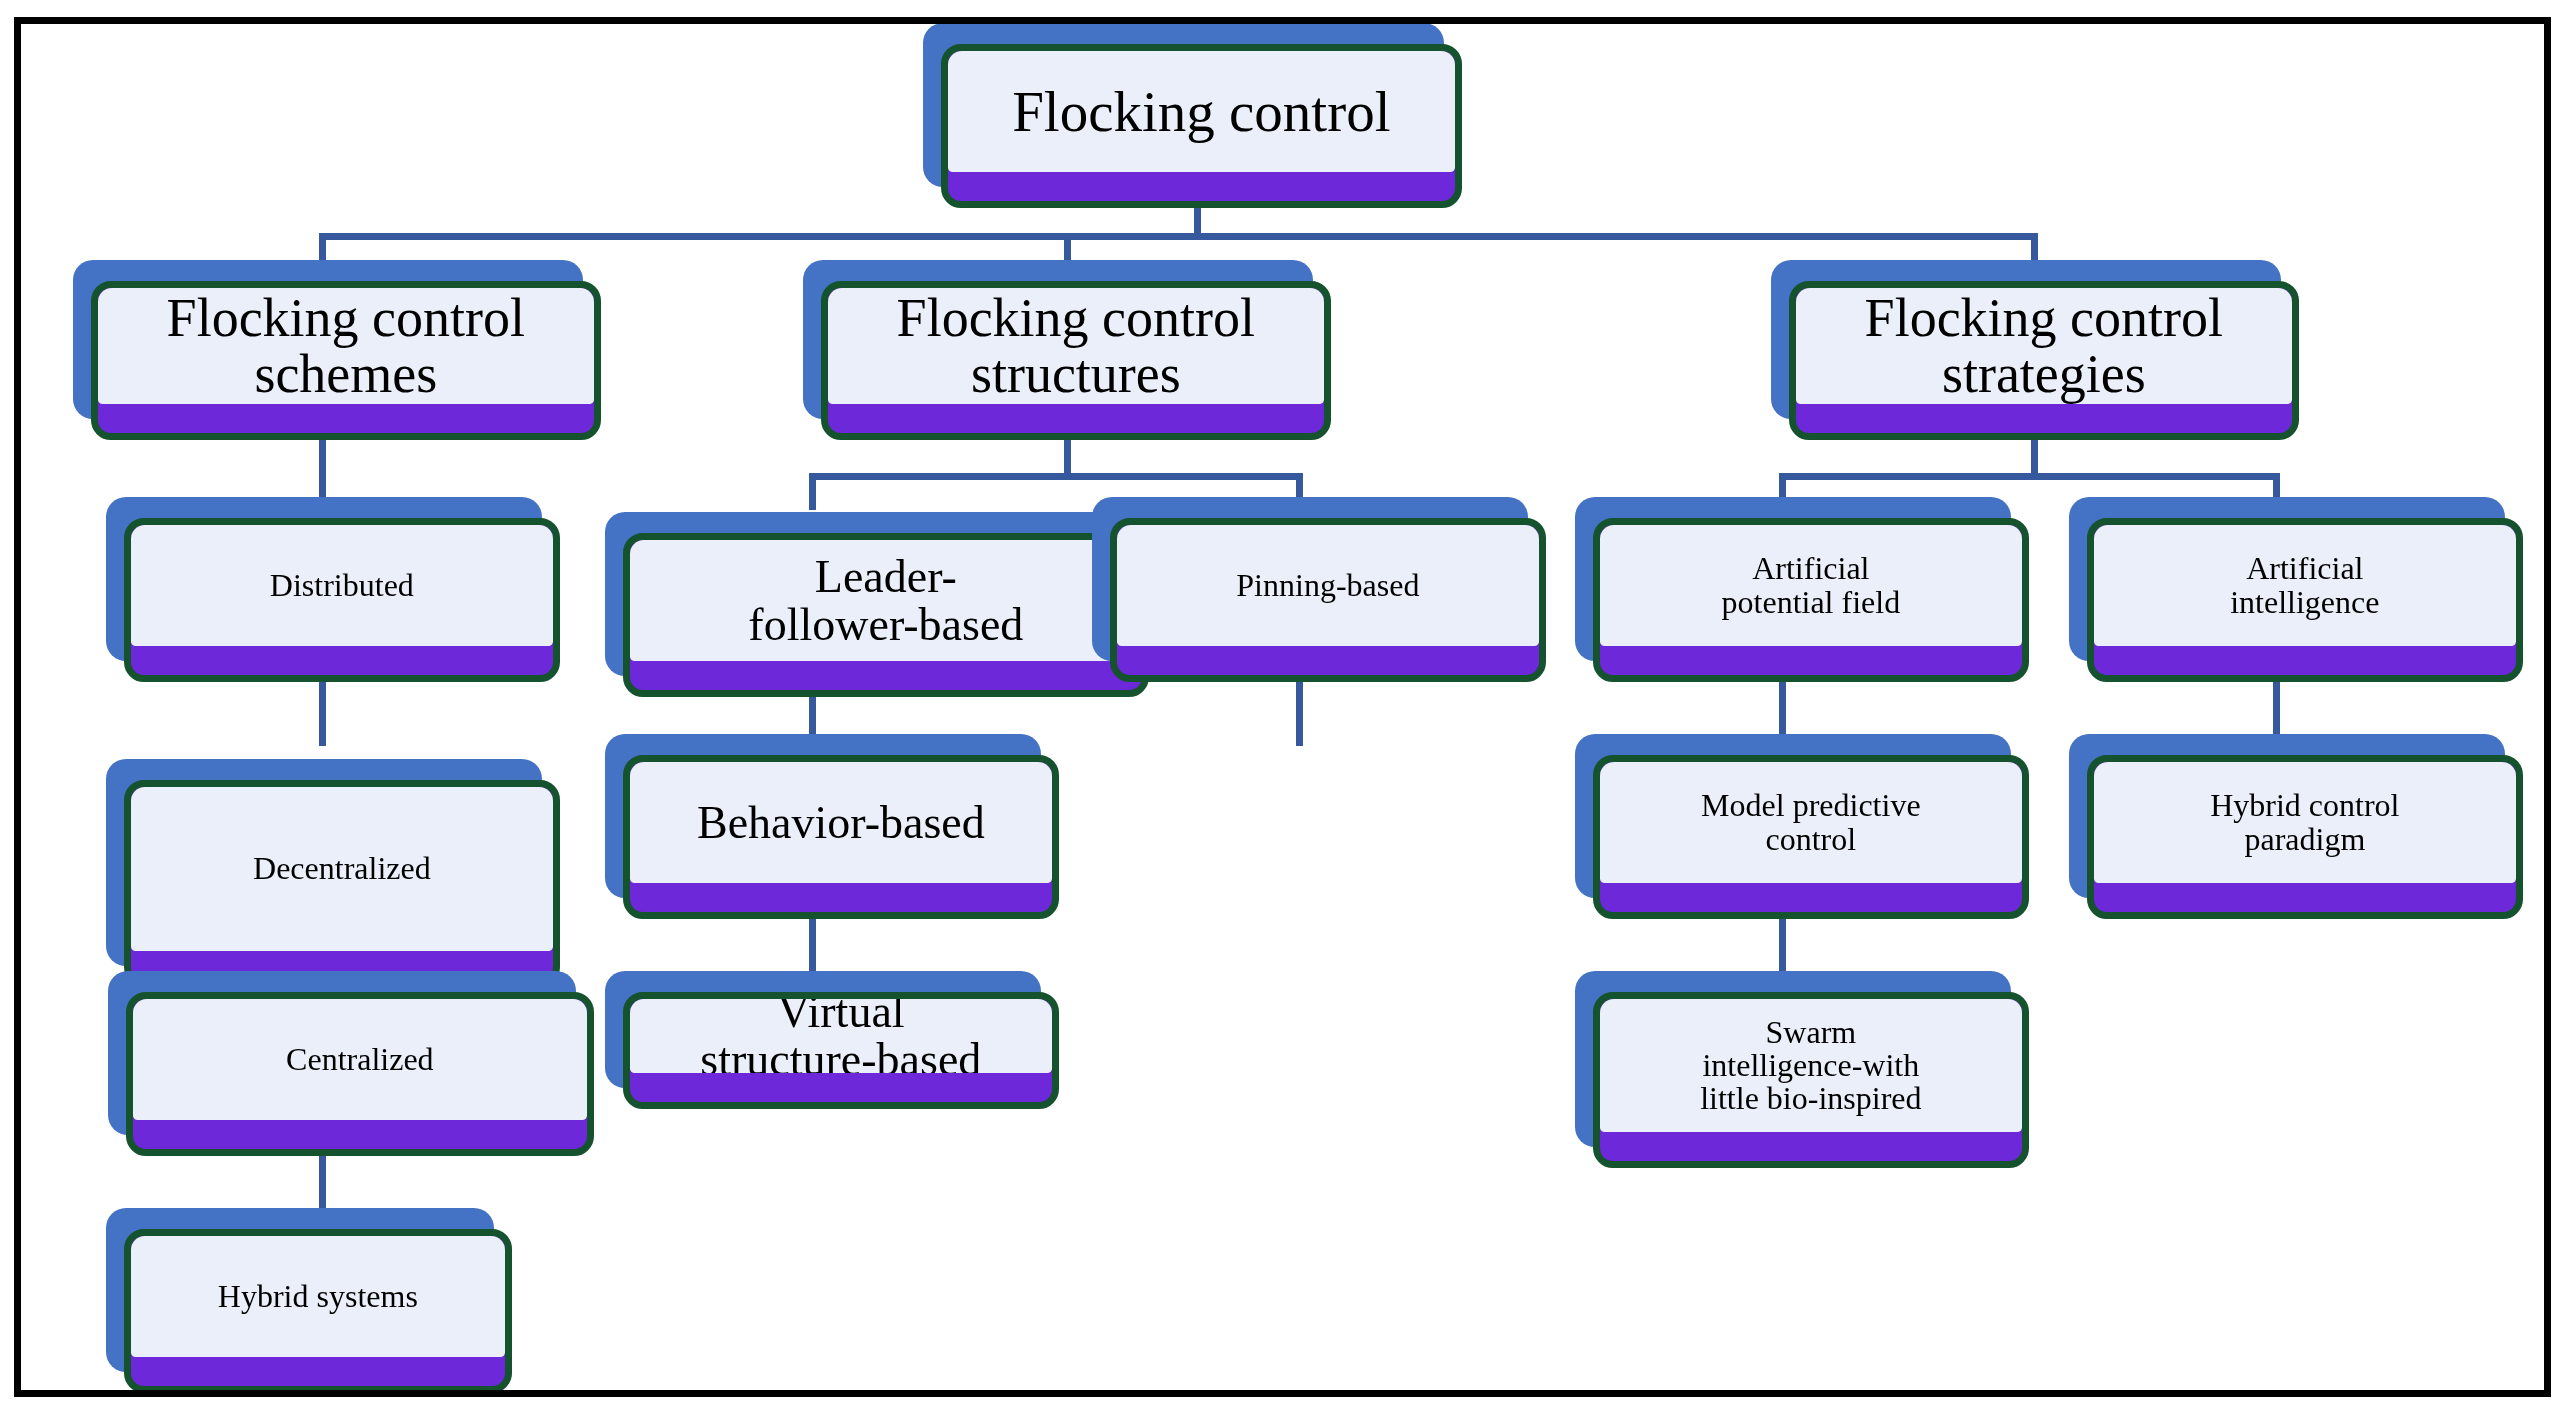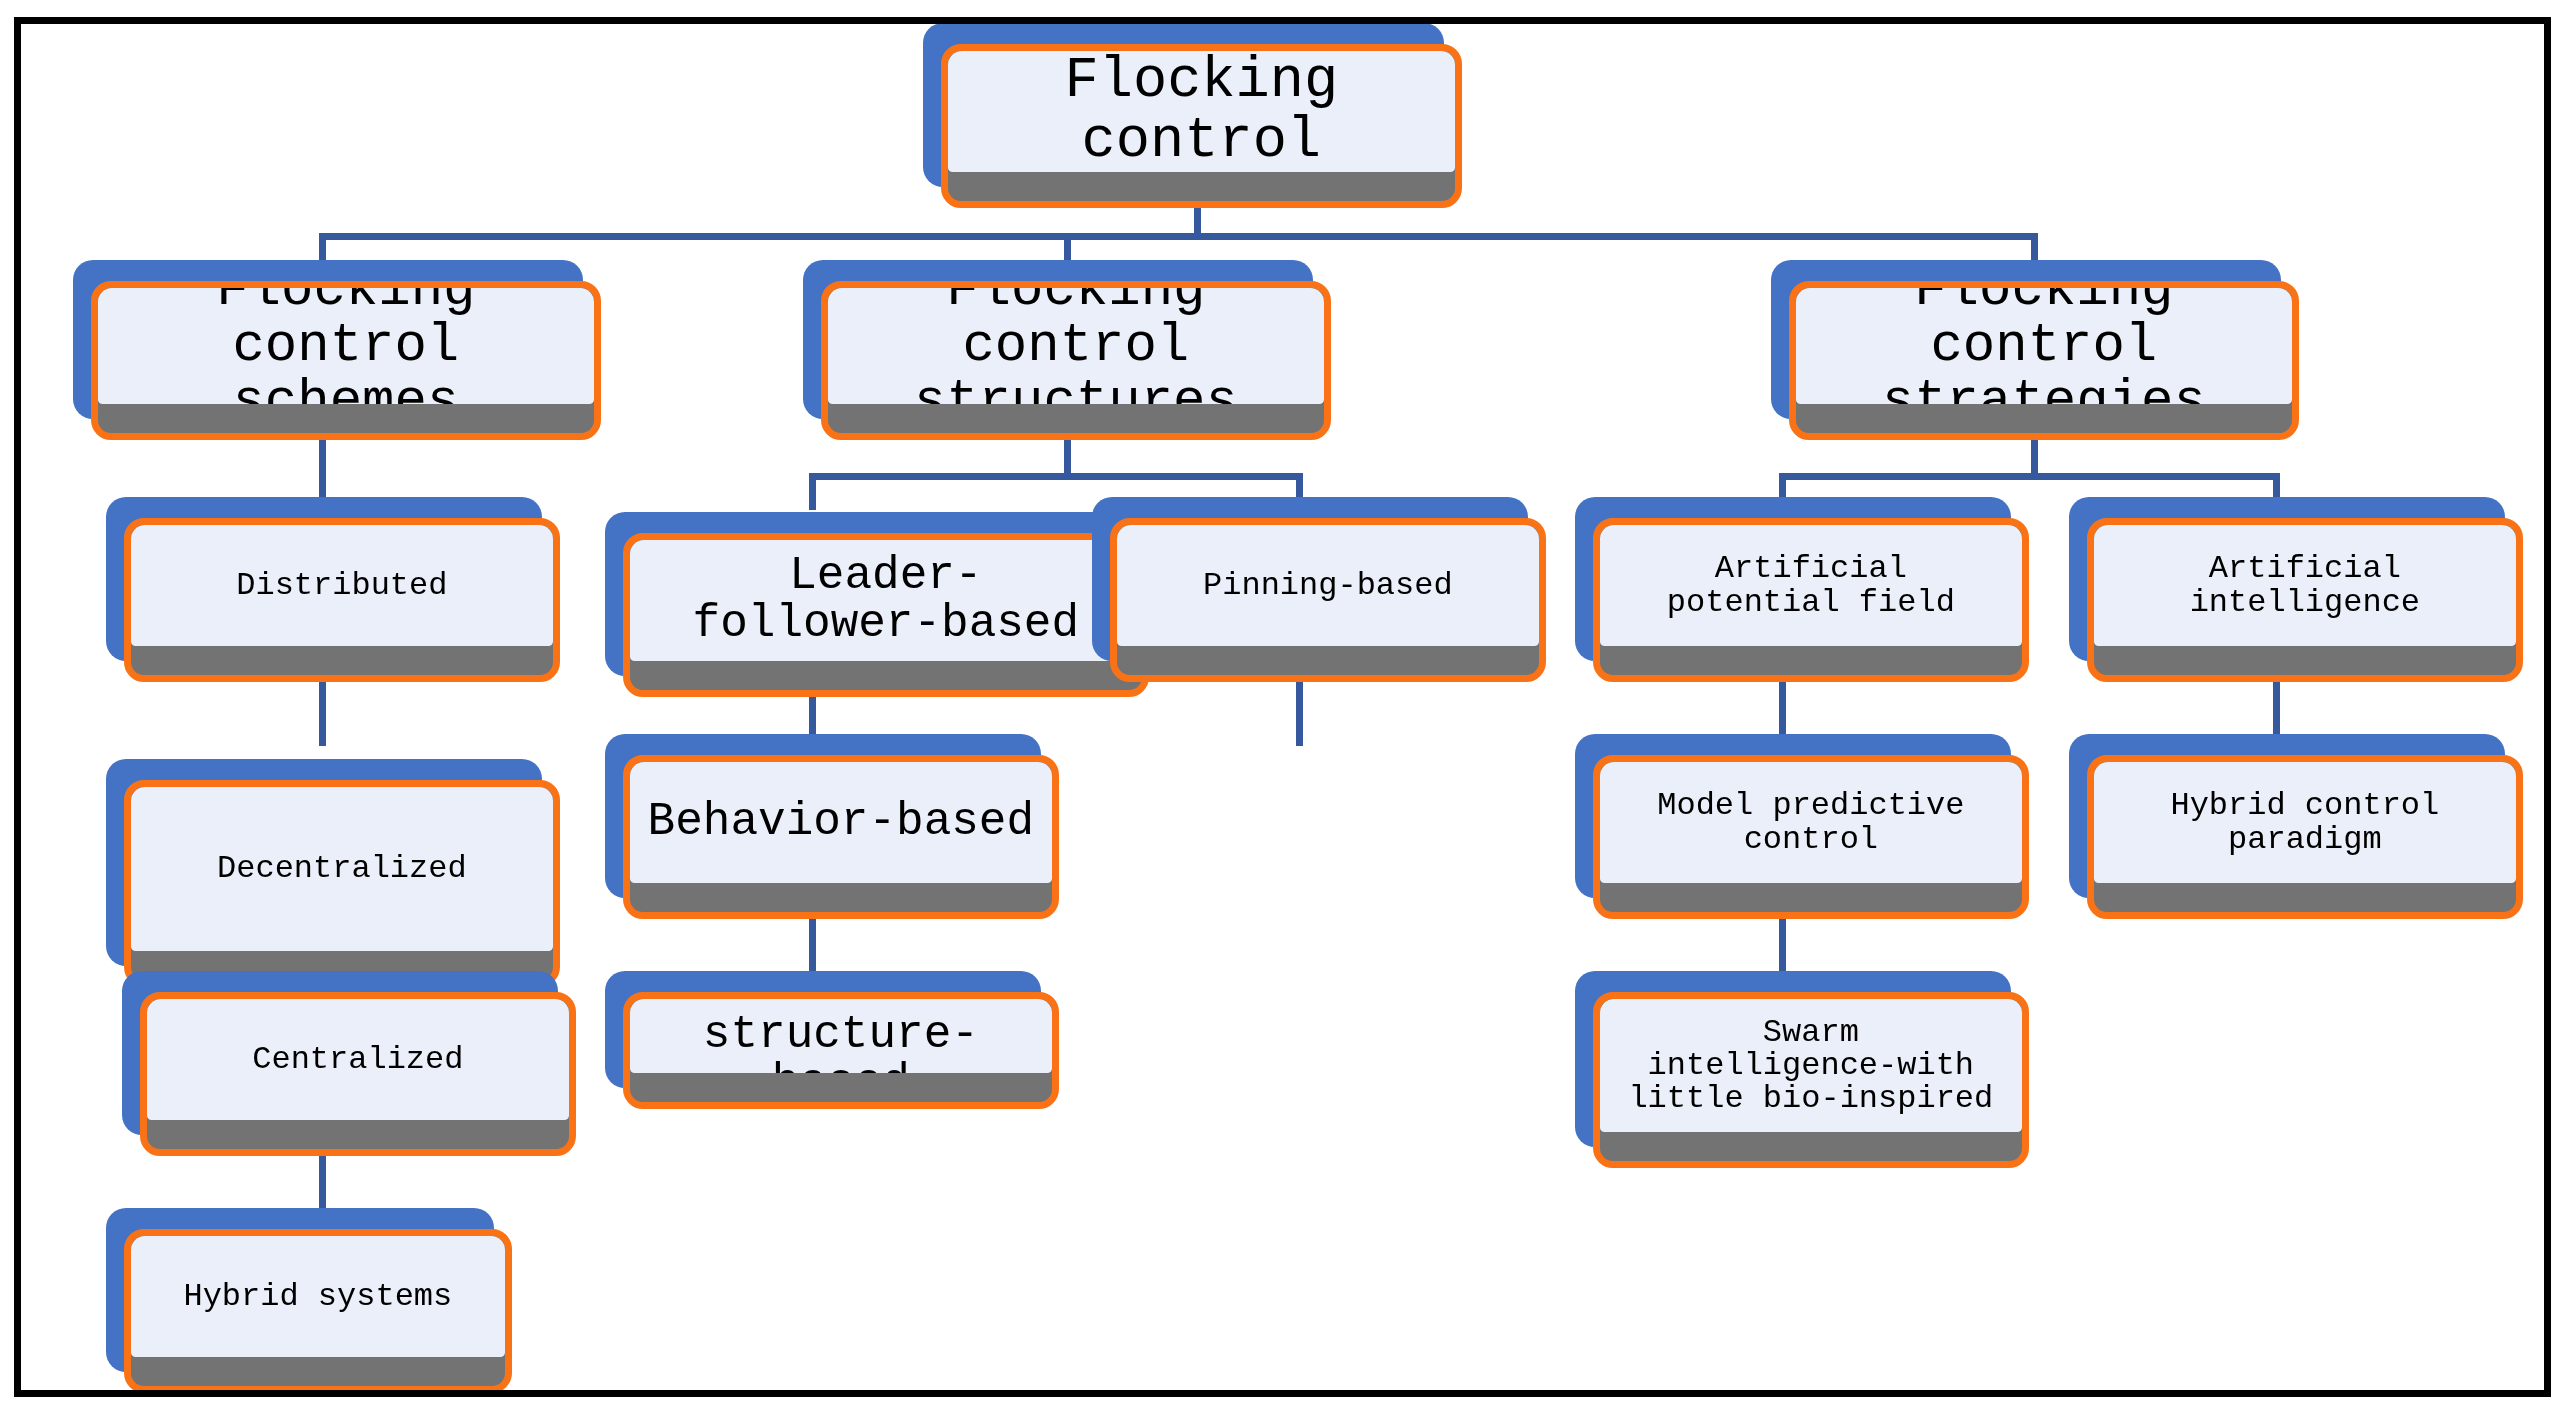--- a/index.html
+++ b/index.html
@@ -52,25 +52,24 @@
     bottom: 21px;
     background: #4472C4;
     border-radius: 20px;
   }
   .node .card {
     position: absolute;
     left: 17.7px;
     top: 21px;
     right: 0;
     bottom: 0;
-    background: #737373;
-    border: 7px solid #f97316;
+    background: #6d28d9;
+    border: 7px solid #14532d;
     border-radius: 20px;
     box-sizing: border-box;
-    font-family: Liberation Mono, monospace;
   }
   .node .inner {
     position: absolute;
     left: 0px;
     top: 0px;
     right: 0px;
     bottom: 29px;
     background: #EAEFF9;
     border-radius: 14px 14px 4.6px 4.6px;
     display: flex;
@@ -178,21 +177,21 @@
 
   <div class="node" style="left:106px; top:759px; width:454px; height:228px;">
     <div class="shadow"></div>
     <div class="card">
       <div class="inner">
         <span class="label fs-lvl2">Decentralized</span>
       </div>
     </div>
   </div>
 
-  <div class="node" style="left:122px; top:971px; width:454px; height:185px;">
+  <div class="node" style="left:108px; top:971px; width:454px; height:185px;padding-left:32px;">
     <div class="shadow"></div>
     <div class="card">
       <div class="inner">
         <span class="label fs-lvl2">Centralized</span>
       </div>
     </div>
   </div>
 
   <div class="node" style="left:106px; top:1208px; width:406px; height:185px;">
     <div class="shadow"></div>

